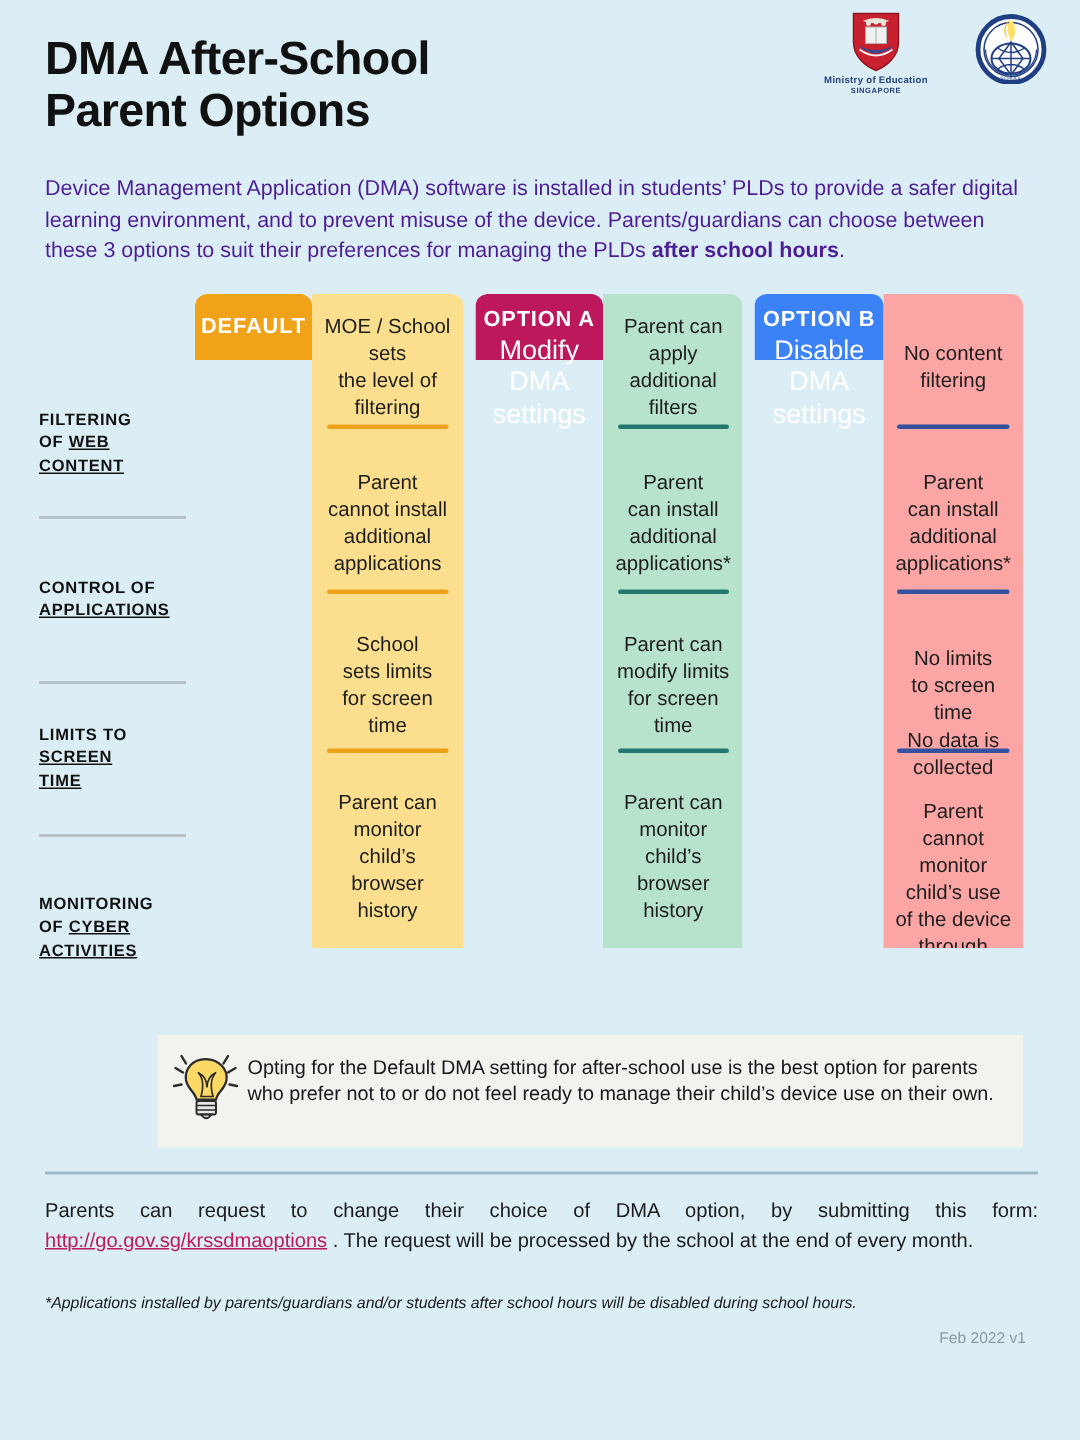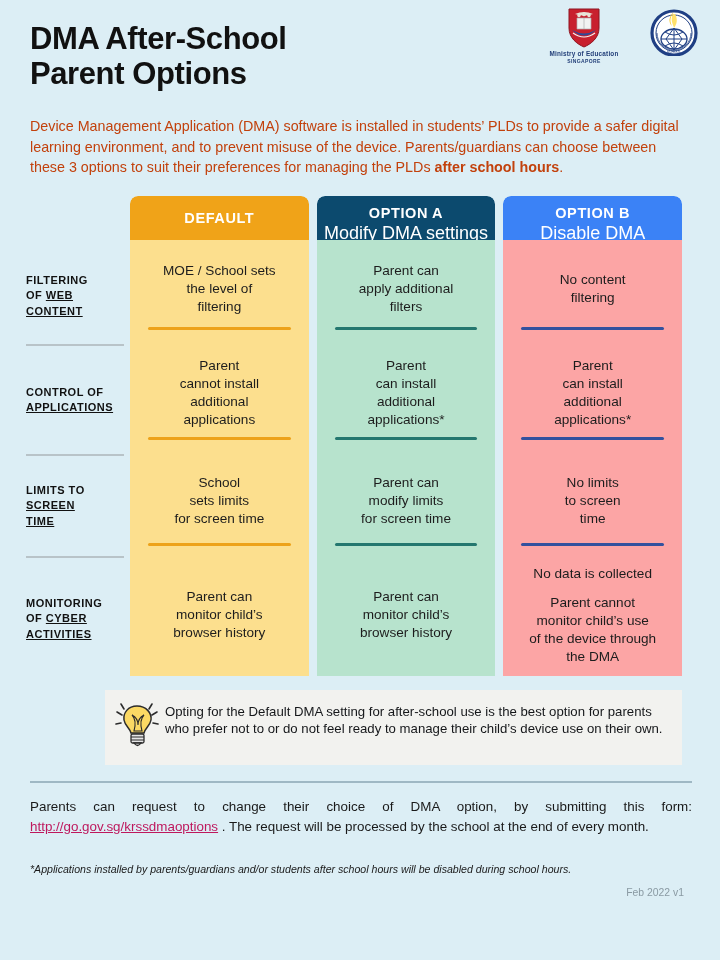--- a/index.html
+++ b/index.html
@@ -61,21 +61,21 @@
     color: #24407a;
     letter-spacing: 0.4px;
     text-align: center;
   }
 
   
   .intro {
     padding: 6px 38px 0 30px;
     font-size: 14.3px;
     line-height: 1.45;
-    color: #c2410c;
+    color: #4c1d95;
   }
   .intro b { font-weight: bold; }
 
   
   .table-wrap {
     position: relative;
     margin: 18px 0 0 0;
     padding: 0 38px 0 26px;
     display: flex;
     align-items: flex-start;
@@ -104,21 +104,21 @@
   }
 
   .cols {
     flex: 1;
     display: flex;
     gap: 8px;
   }
   .col {
     flex: 1;
     display: flex;
-    flex-direction: column;
+    flex-direction: row;
     border-radius: 8px 8px 0 0;
     overflow: hidden;
   }
   .col-head {
     text-align: center;
     color: #ffffff;
     padding: 9px 4px 8px 4px;
     border-radius: 8px 8px 0 0;
   }
   .col-head .h-main {
@@ -298,21 +298,21 @@
           <div class="cell" style="height: 106px;">
             <p>School<br>sets limits<br>for screen time</p>
             <div class="divider" style="background: rgb(237, 162, 26);"></div>
           </div>
           <div class="cell" style="height: 122px;">
             <p>Parent can<br>monitor child’s<br>browser history</p>
           </div>
         </div>
       </div>
       <div class="col">
-        <div class="col-head" style="background: #0c4a6e; height: 44px; box-sizing: border-box;">
+        <div class="col-head" style="background: #be185d; height: 44px; box-sizing: border-box;">
           <div class="h-main">OPTION A</div>
           <div class="h-sub">Modify DMA settings</div>
         </div>
         <div class="col-body" style="background: rgb(183, 227, 205);">
           <div class="cell" style="height: 98px;">
             <p>Parent can<br>apply additional<br>filters</p>
             <div class="divider" style="background: rgb(36, 119, 111);"></div>
           </div>
           <div class="cell" style="height: 110px;">
             <p>Parent<br>can install<br>additional<br>applications*</p>

